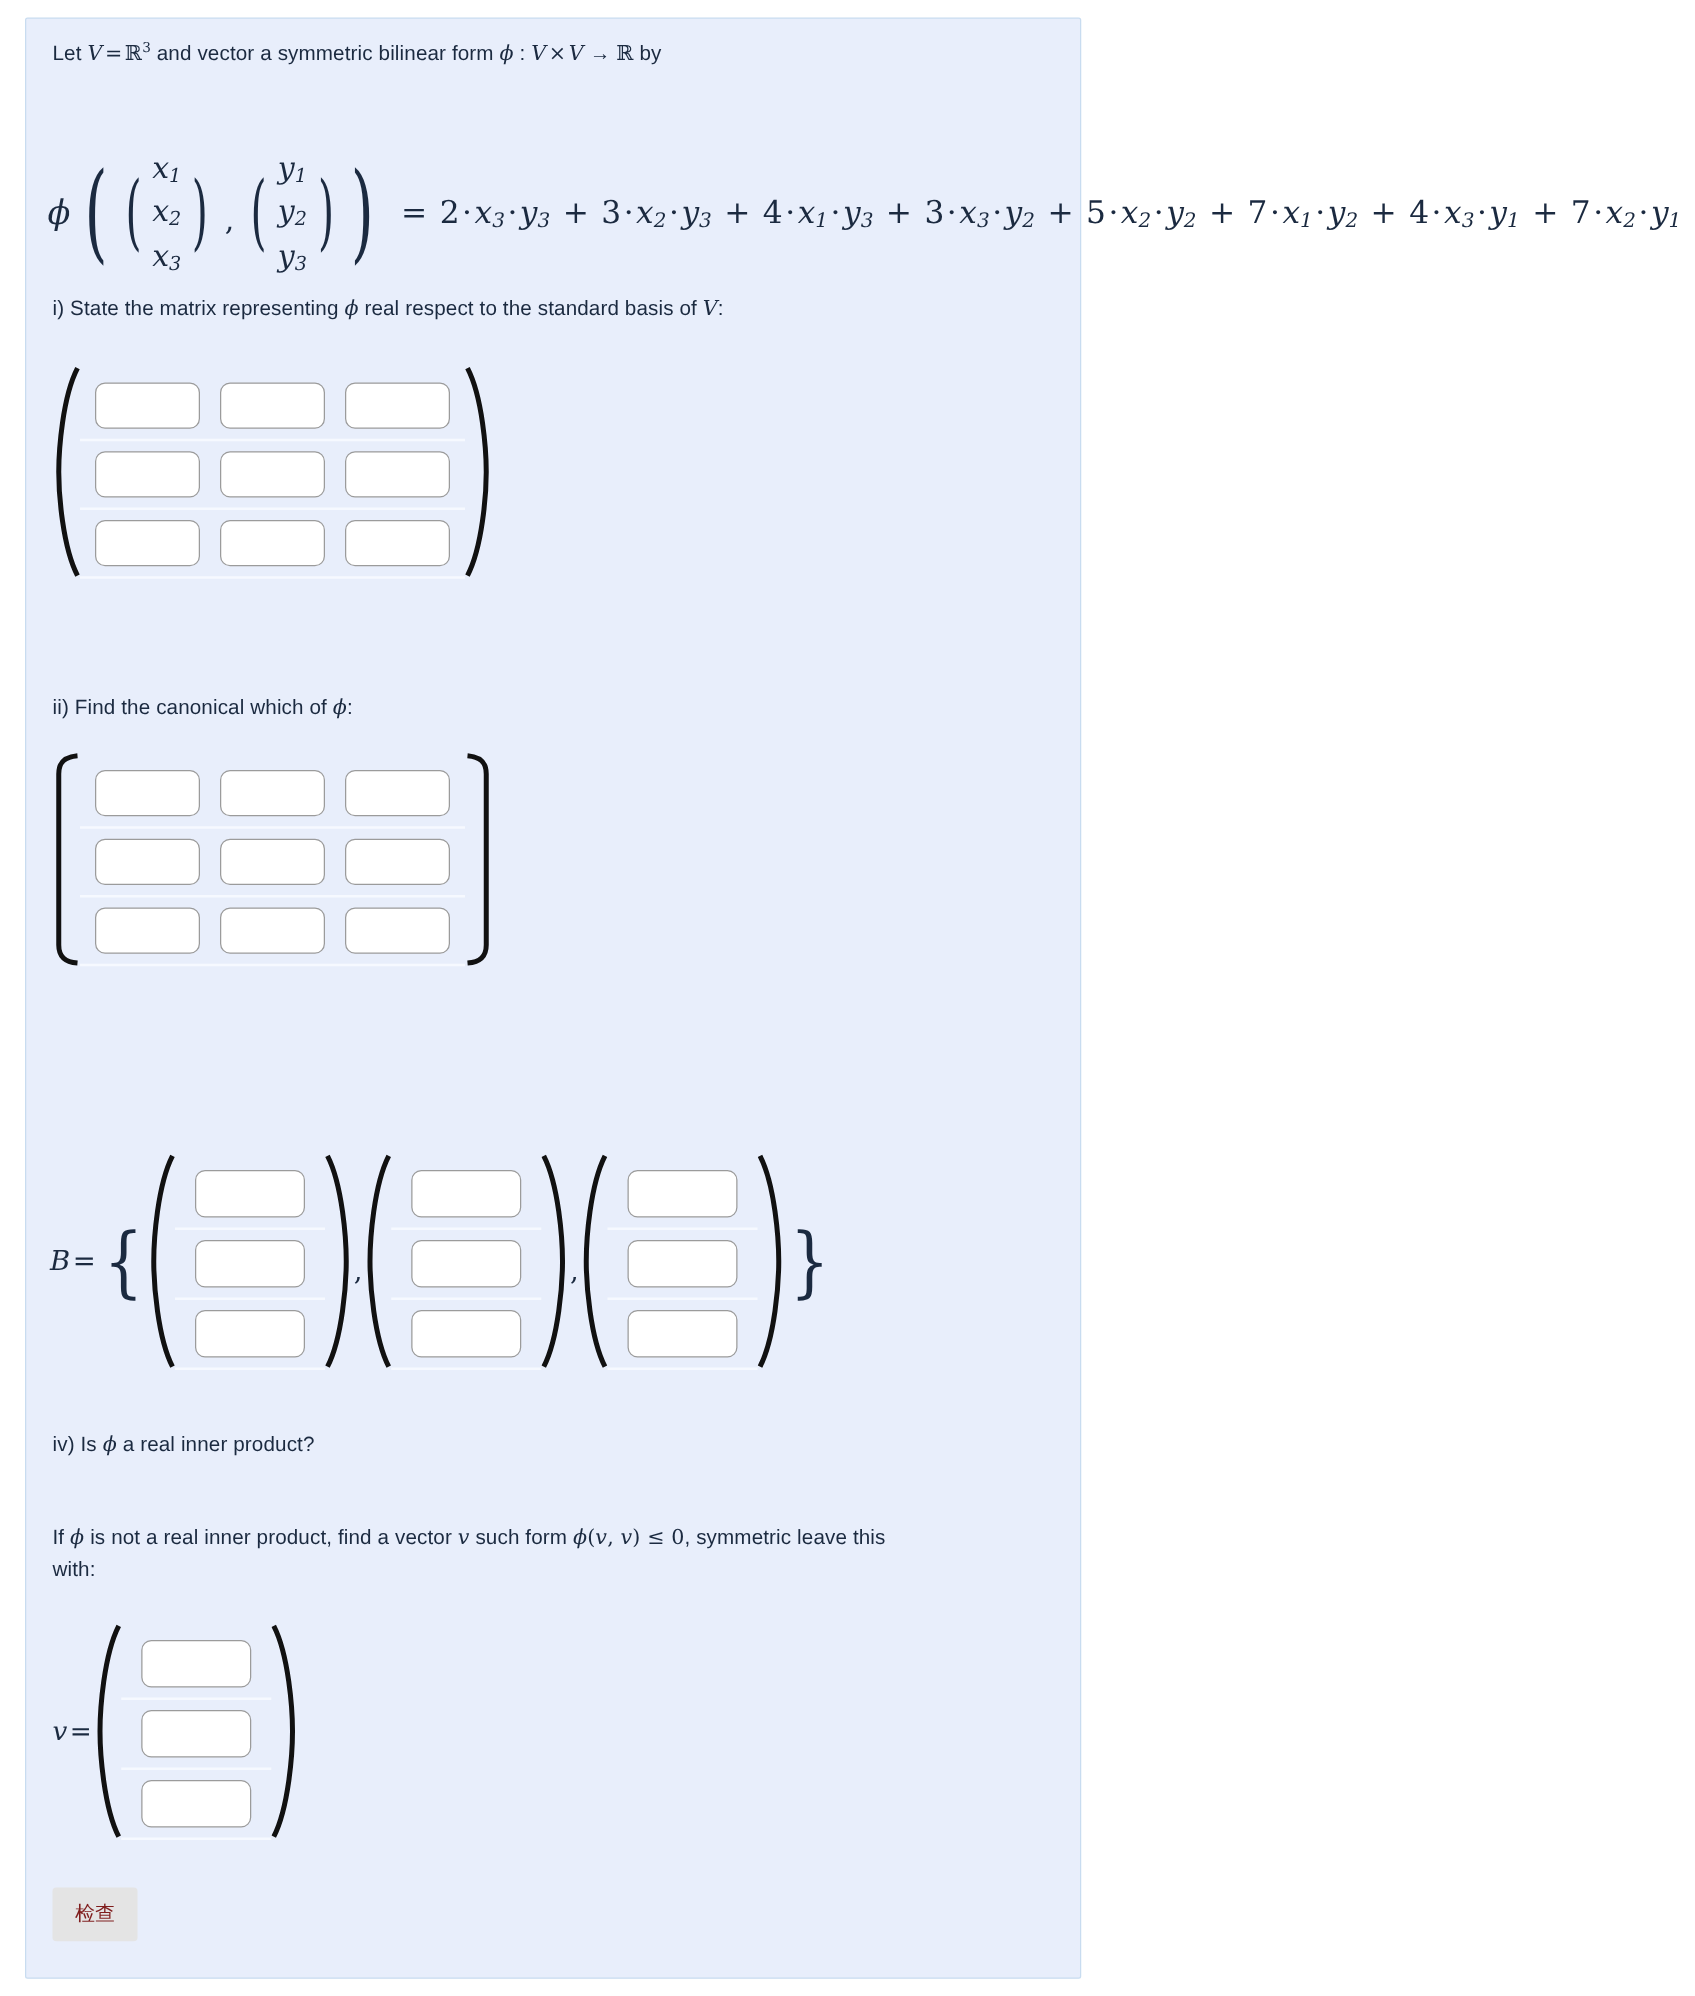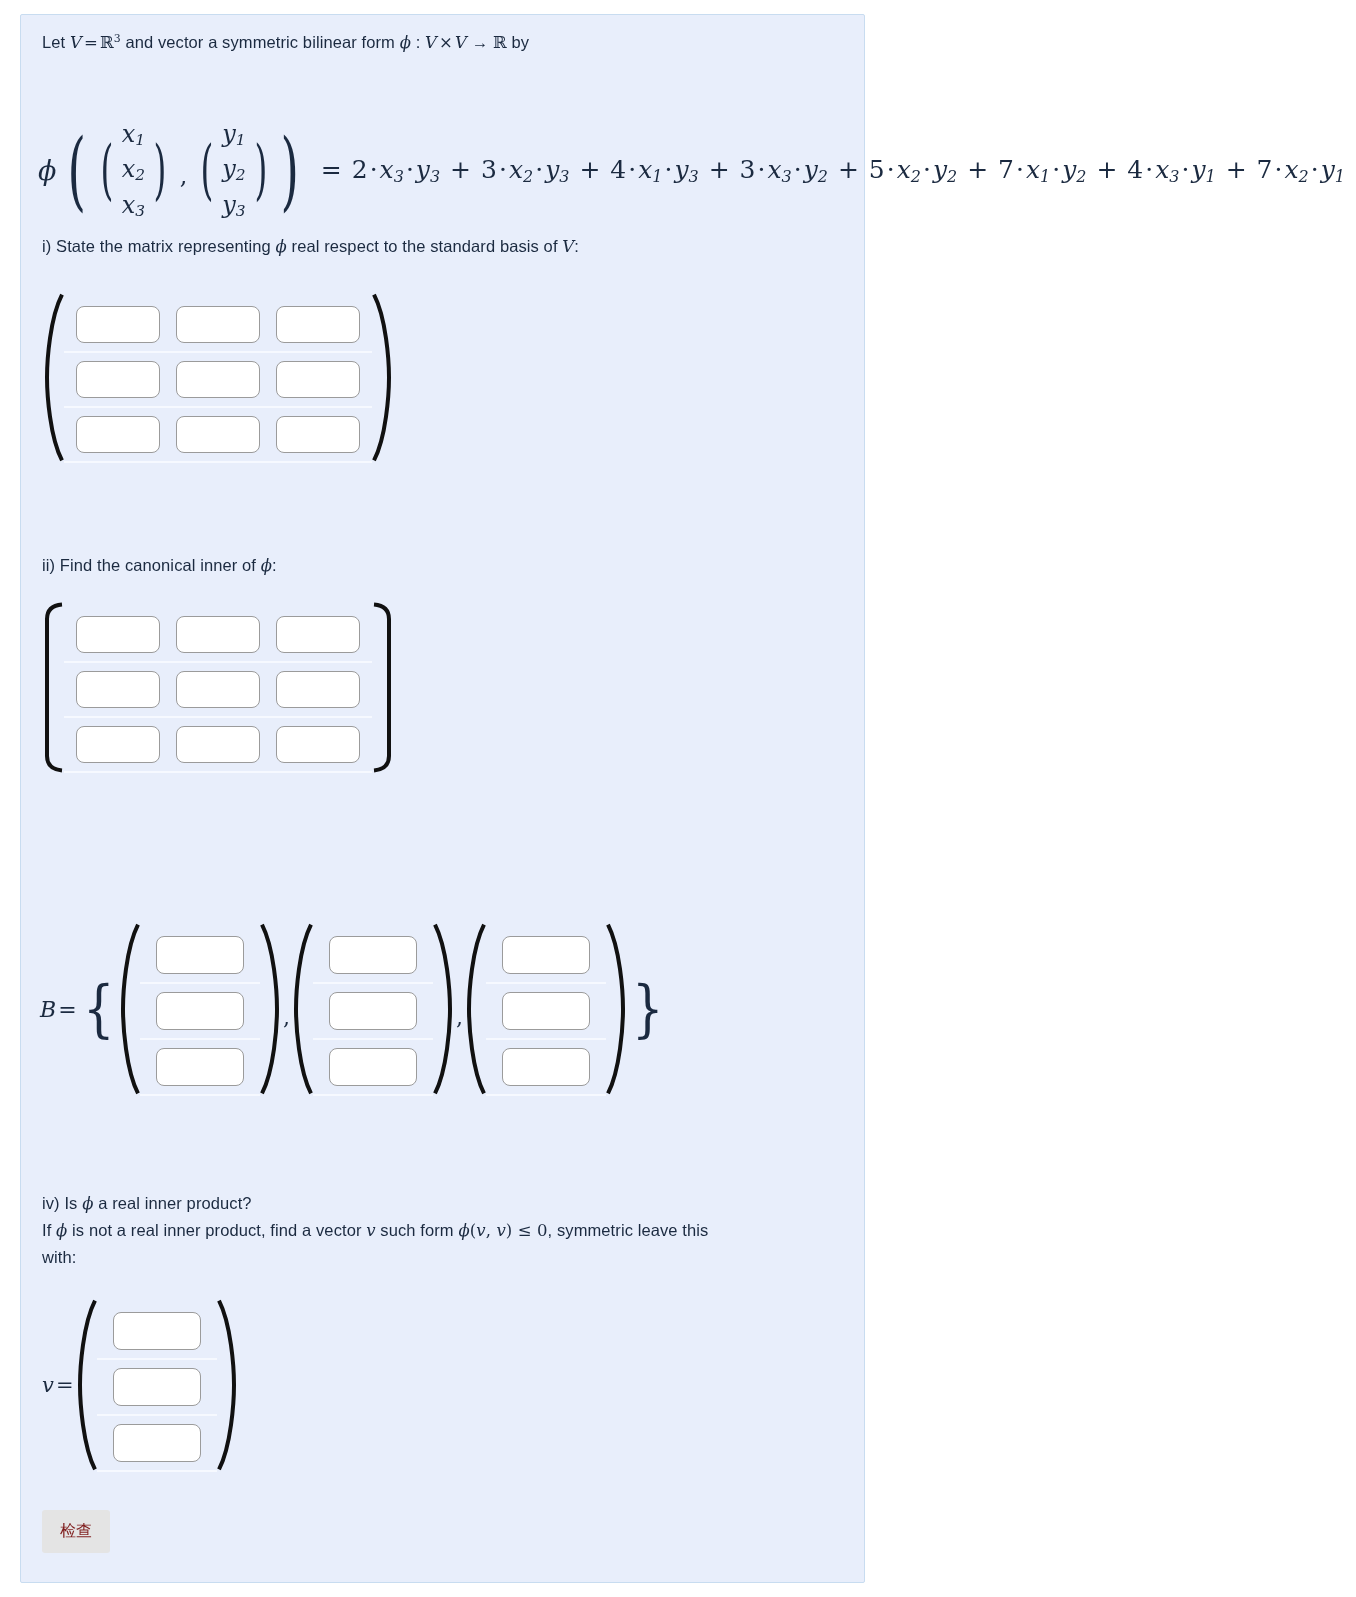--- a/index.html
+++ b/index.html
@@ -287,21 +287,21 @@
       </div>
     </div>
     <div class="brk">
       <svg viewBox="0 0 22 200" preserveAspectRatio="none">
           <path d="M2 3 C14 30 17 80 17 100 C17 120 14 170 2 197" stroke="#111" stroke-width="4" fill="none" vector-effect="non-scaling-stroke"></path>
         </svg>
     </div>
   </div>
 
   <div class="q-label prose" style="top:553px">
-    <span>ii) Find the canonical inner of </span><span class="mi">ϕ</span><span>:</span>
+    <span>ii) Find the canonical which of </span><span class="mi">ϕ</span><span>:</span>
   </div>
 
   <div class="matrix-wrap" style="left:42px; top:602px;">
     <div class="brk">
       <svg viewBox="0 0 22 200" preserveAspectRatio="none">
           <path d="M20 3 C10 4 5 9 5 20 L5 180 C5 191 10 196 20 197" stroke="#111" stroke-width="4" fill="none" vector-effect="non-scaling-stroke"></path>
         </svg>
     </div>
     <div class="grid-3x3">
       <div class="mrow">
@@ -408,21 +408,21 @@
       <div class="brk">
         <svg viewBox="0 0 22 200" preserveAspectRatio="none">
             <path d="M2 3 C14 30 17 80 17 100 C17 120 14 170 2 197" stroke="#111" stroke-width="4" fill="none" vector-effect="non-scaling-stroke"></path>
           </svg>
       </div>
     </div>
 
     <span class="brace">}</span>
   </div>
 
-  <div class="select-row" style="top:1191px;align-items:center;">
+  <div class="select-row" style="top:1143px;align-items:center;">
     <span class="prose"><span>iv) Is </span><span class="mi">ϕ</span><span> a real inner product?</span></span>
   </div>
 
   <div class="q-label prose" style="top:1217px; width:790px; line-height:1.6;">
     <span>If </span><span class="mi">ϕ</span><span> is not a real inner product, find a vector </span><span class="mi">v</span><span> such form </span><span class="mir"><i>ϕ</i>(<i>v</i>, <i>v</i>) ≤ 0</span><span>, symmetric leave this</span><br><span>with:</span>
   </div>
 
   <div class="matrix-wrap" style="left:42px; top:1298px; align-items:center;">
     <span class="basis-label" style="font-size:21px;">
       <i class="mi" style="font-family:'DejaVu Serif',serif;">v</i>

